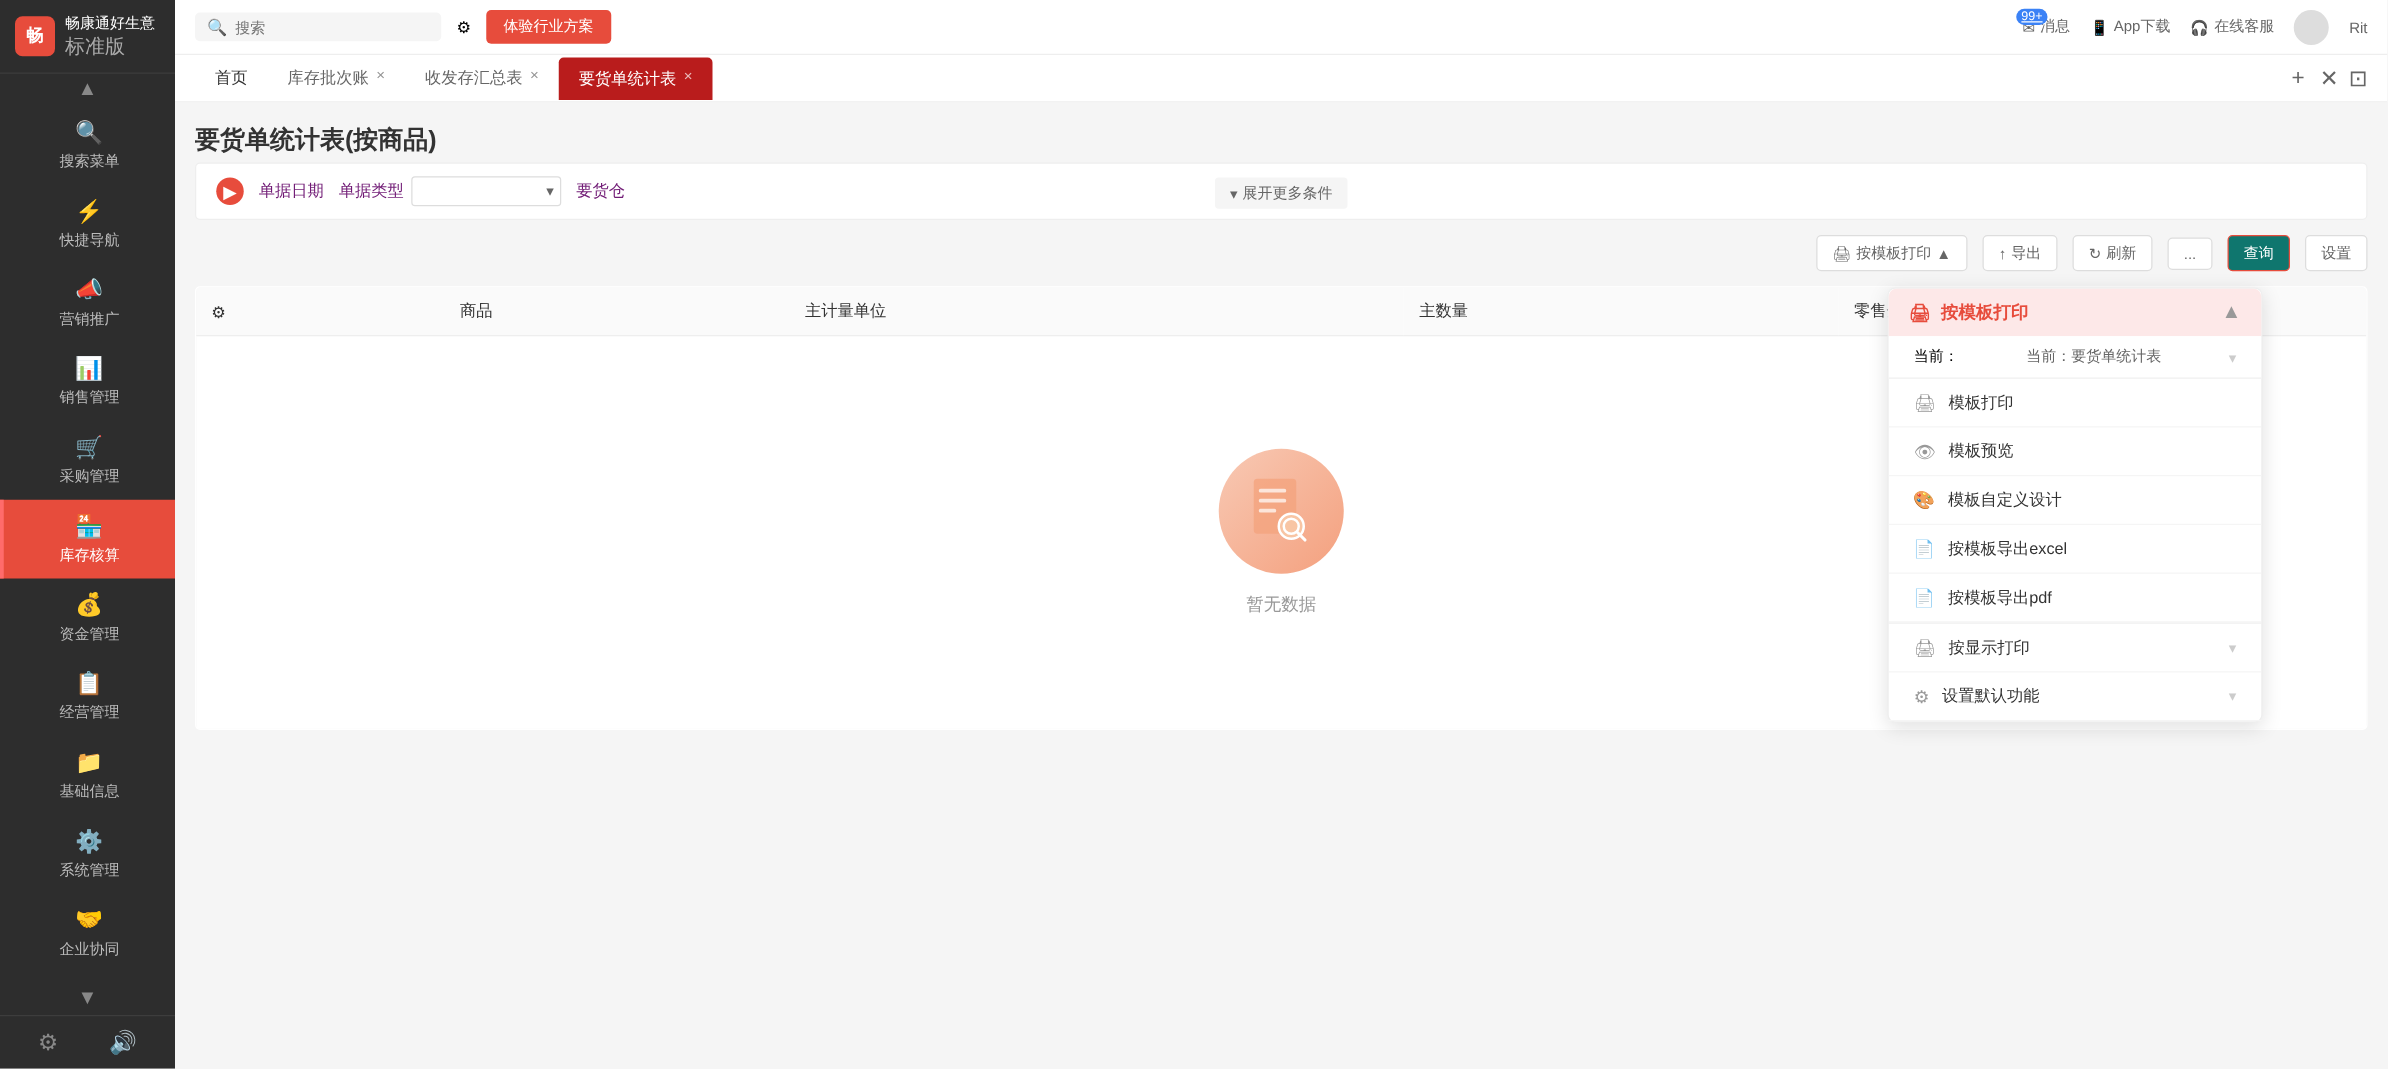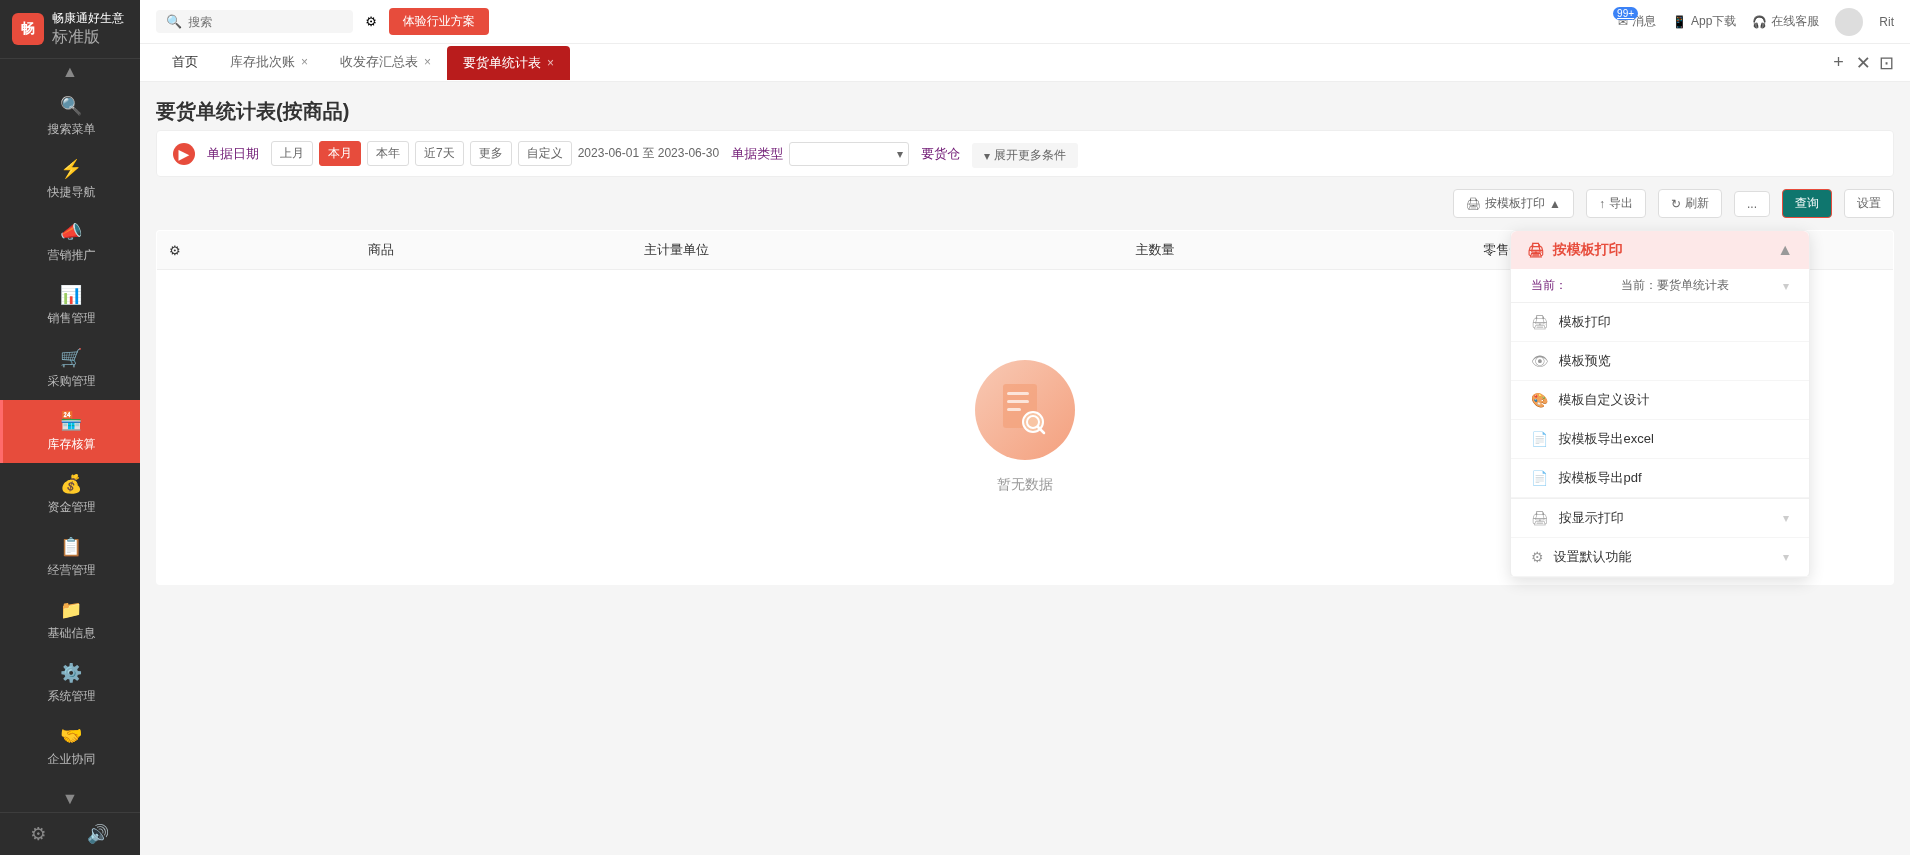--- a/index.html
+++ b/index.html
@@ -105,21 +105,21 @@
       padding: 0 16px;
       border-bottom: 1px solid #eee;
       gap: 0;
       height: 38px;
     }
     .tab {
       padding: 8px 16px;
       font-size: 13px;
       color: #666;
       cursor: pointer;
-      display: flex; align-items: center; gap: 6px;
+      display: flex; align-items: flex-start; gap: 6px;
       border-bottom: 2px solid transparent;
     }
     .tab.home { color: #333; }
     .tab.active-tab {
       background: #b91c1c; color: #fff; border-radius: 4px 4px 0 0;
       border-bottom: none;
     }
     .tab-close {
       font-size: 12px; color: inherit; opacity: 0.7;
     }
@@ -253,21 +253,21 @@
       border-bottom: 1px solid #f5f5f5;
     }
     .popup-item .item-icon { color: #999; font-size: 14px; }
     .popup-item.has-arrow { justify-content: space-between; }
     .popup-item.has-arrow .left { display: flex; align-items: center; gap: 10px; }
     .popup-item-current {
       display: flex; align-items: center; justify-content: space-between;
       padding: 8px 20px; font-size: 12px; color: #666; background: #fff;
       border-bottom: 1px solid #f0f0f0;
     }
-    .popup-item-current .label { color: #701a75; text-align: center; }
+    .popup-item-current .label { color: #000000; text-align: center; }
     .arrow-right { color: #ccc; font-size: 12px; }
     .popup-divider { height: 1px; background: #f0f0f0; margin: 0; }
   </style>
 </head>
 <body>
 
 <div class="sidebar">
   <div class="sidebar-logo">
     <div class="logo-icon">畅</div>
     <div>
@@ -388,29 +388,20 @@
     </div>
   </div>
 
   <div class="content">
 
     <div class="page-title">要货单统计表(按商品)</div>
 
     <div class="filter-bar">
       <button class="filter-toggle">▶</button>
       <span class="filter-label">单据日期</span>
-      <div class="date-group">
-        <button class="date-btn">上月</button>
-        <button class="date-btn active">本月</button>
-        <button class="date-btn">本年</button>
-        <button class="date-btn">近7天</button>
-        <button class="date-btn">更多</button>
-        <button class="date-btn">自定义</button>
-        <span class="date-range">2023-06-01 至 2023-06-30</span>
-      </div>
       <div class="filter-select">
         <span class="filter-label">单据类型</span>
         <div class="select-wrapper">
           <select class="select-box">
             <option></option>
           </select>
         </div>
       </div>
       <div class="filter-select">
         <span class="filter-label">要货仓</span>

